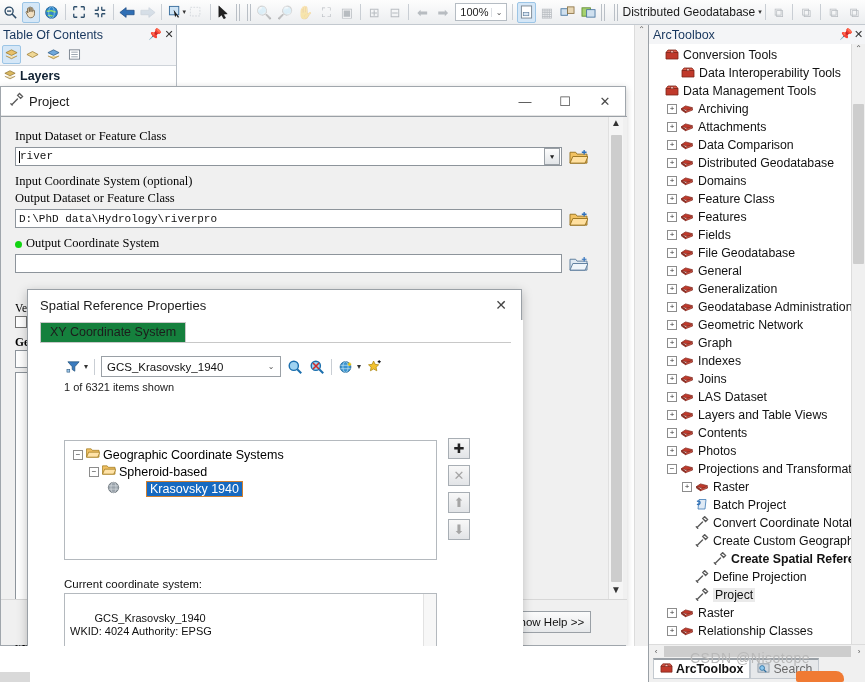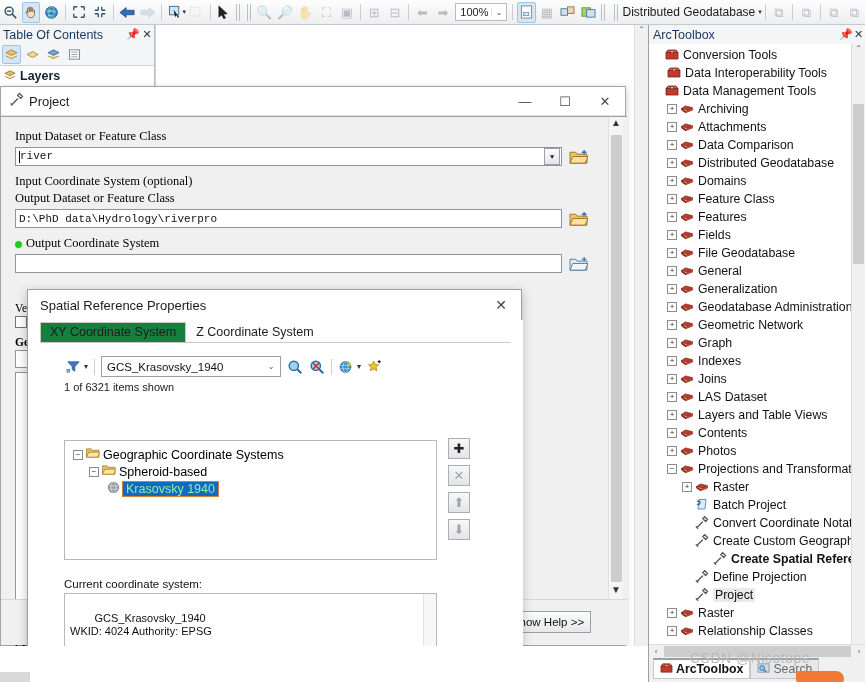--- a/index.html
+++ b/index.html
@@ -39,21 +39,21 @@
     border: 1px solid #b5bcc3; background: #fff;
     display: flex; align-items: center; font-size: 11px;
   }
   .tb-combo span.val { padding-left: 4px; flex: 1; color:#222; }
   .tb-combo span.arw { width: 15px; text-align: center; font-size: 8px; color: #555;
      border-left: 1px solid #dcdfe3; }
   .tb-label { font-size: 12px; color: #1a1a1a; padding: 0 2px; white-space: nowrap; }
 
   
   .toc {
-    position: absolute; left: 0; top: 25px; width: 155px; height: 62px;
+    position: absolute; left: 0; top: 25px; width: 177px; height: 62px;
     background: #f4f5f7; border-right: 1px solid #b9bfc6;
   }
   .toc-title {
     height: 19px; display: flex; align-items: center;
     font-size: 12.5px; color: #17365d; padding-left: 3px;
   }
   .toc-title .nm { flex: 1; }
   .toc-title .pin, .toc-title .cls { width: 14px; text-align: center; font-size: 11px; color: #333; }
   .toc-tools {
     height: 22px; display: flex; align-items: center; gap: 2px;
@@ -201,22 +201,23 @@
     border: 1px solid #b4b9be; background: #fff; padding: 5px 0 0 6px;
     overflow: hidden;
   }
   .tnode { display: flex; align-items: center; gap: 3px; height: 17px; font-size: 12.5px; }
   .texp {
     width: 10px; height: 10px; border: 1px solid #8c8c8c; background: #fff;
     font-size: 8px; line-height: 8px; text-align: center; color: #333; flex: none;
   }
   .tfolder { font-size: 12px; }
   .tlabel.sel {
-    background: #1669c0; color: #86efac; padding: 0 3px;
+    background: #1669c0; color: #ffffff; padding: 0 3px;
     outline: 1px solid #d08030;
+    margin-left: 24px;
   }
 
   .side-btns {
     position: absolute; left: 420px; top: 118px; width: 24px;
     display: flex; flex-direction: column; gap: 6px;
   }
   .sbtn {
     width: 22px; height: 21px; border: 1px solid #a8aeb4;
     background: linear-gradient(#f8f8f8,#e2e4e7);
     display: flex; align-items: center; justify-content: center;
@@ -565,21 +566,20 @@
 
   <div class="srp">
     <div class="srp-title">
       <span class="t">Spatial Reference Properties</span>
       <span class="x">✕</span>
     </div>
     <div class="srp-body">
 
       <div class="tabs">
         <div class="tab sel">XY Coordinate System</div>
-        <div class="tab">Z Coordinate System</div>
       </div>
       <div class="tabline"></div>
 
       <div class="filter-row">
         <span class="f-ic">
           <svg width="15" height="15" viewBox="0 0 16 16">
               <path d="M2 3h12l-4.6 5.2V13L6.6 11.2V8.2z" fill="#3a7bbf" stroke="#26557f" stroke-width=".8"></path>
               <rect x="1" y="11" width="3" height="3" fill="#9ec6e6" stroke="#26557f" stroke-width=".6"></rect>
             </svg>
         </span>
@@ -694,21 +694,21 @@
     <div class="atb-tree" id="atb-tree">
         <div class="anode" style="padding-left: 3px;">
           <span class="exp none"></span>
           <span class="ic"><svg width="14" height="13" viewBox="0 0 14 13">
               <path d="M1 4.5h12V11H1z" fill="#c0392b" stroke="#7c2318" stroke-width=".8"></path>
               <path d="M1 4.5L3 2h8l2 2.5z" fill="#e05a49" stroke="#7c2318" stroke-width=".8"></path>
               <rect x="5.5" y="2.8" width="3" height="2" fill="#f3c4be" stroke="#7c2318" stroke-width=".6"></rect>
             </svg></span>
           <span class="lbl">Conversion Tools</span>
         </div>
-        <div class="anode" style="padding-left: 5px;">
+        <div class="anode" style="padding-left: 19px;">
           <span class="exp none"></span>
           <span class="ic"><svg width="14" height="13" viewBox="0 0 14 13">
               <path d="M1 4.5h12V11H1z" fill="#c0392b" stroke="#7c2318" stroke-width=".8"></path>
               <path d="M1 4.5L3 2h8l2 2.5z" fill="#e05a49" stroke="#7c2318" stroke-width=".8"></path>
               <rect x="5.5" y="2.8" width="3" height="2" fill="#f3c4be" stroke="#7c2318" stroke-width=".6"></rect>
             </svg></span>
           <span class="lbl">Data Interoperability Tools</span>
         </div>
         <div class="anode" style="padding-left: 3px;">
           <span class="exp none"></span>

